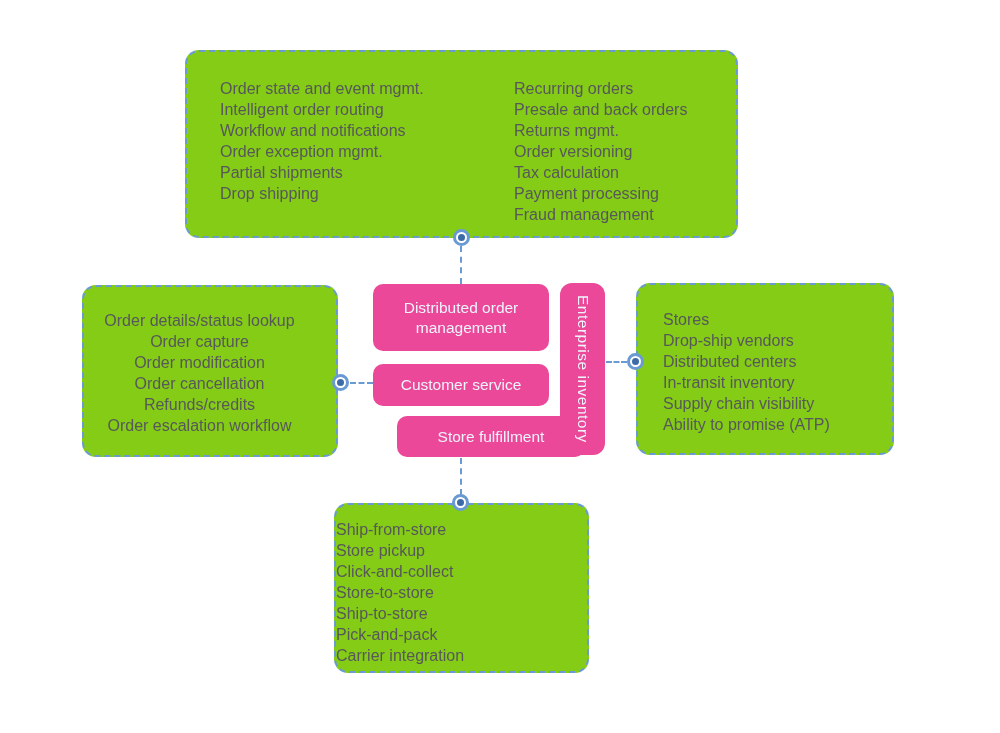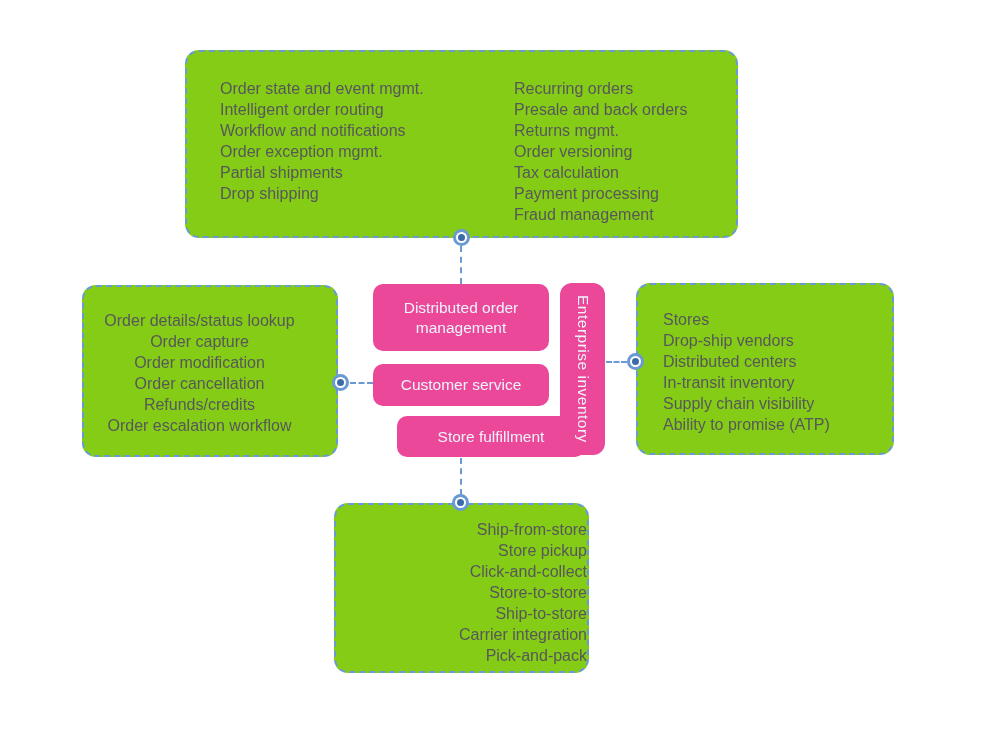--- a/index.html
+++ b/index.html
@@ -25,21 +25,21 @@
     color: #57585a;
     white-space: nowrap;
   }
   .col { position: absolute; top: 26px; }
   #panel-top    { left: 185px; top: 50px;  width: 553px; height: 188px; }
   #panel-left   { left: 82px;  top: 285px; width: 256px; height: 172px;
                   padding: 23px 21px 0 0; text-align: center; }
   #panel-right  { left: 636px; top: 283px; width: 258px; height: 172px;
                   padding: 24px 0 0 25px; text-align: left; }
   #panel-bottom { left: 334px; top: 503px; width: 255px; height: 170px;
-                  padding: 14px 0 0 0; text-align: right; }
+                  padding: 14px 0 0 0; text-align: left; }
   #col-top-left  { left: 33px; }
   #col-top-right { left: 327px; }
 
   
   .bluebox {
     position: absolute;
     background: #ec4899;
     border-radius: 10px;
     color: #edf4fb;
     font-size: 15.5px;
@@ -137,22 +137,22 @@
     <div class="line">Supply chain visibility</div>
     <div class="line">Ability to promise (ATP)</div>
   </div>
 
   <div class="panel" id="panel-bottom">
     <div class="line">Ship-from-store</div>
     <div class="line">Store pickup</div>
     <div class="line">Click-and-collect</div>
     <div class="line">Store-to-store</div>
     <div class="line">Ship-to-store</div>
+    <div class="line">Pick-and-pack</div>
     <div class="line">Carrier integration</div>
-    <div class="line">Pick-and-pack</div>
   </div>
 
   <div class="bluebox" id="box-dom">
     <span>Distributed order management</span>
   </div>
   <div class="bluebox" id="box-cs">
     <span>Customer service</span>
   </div>
   <div class="bluebox" id="box-sf">
     <span>Store fulfillment</span>

